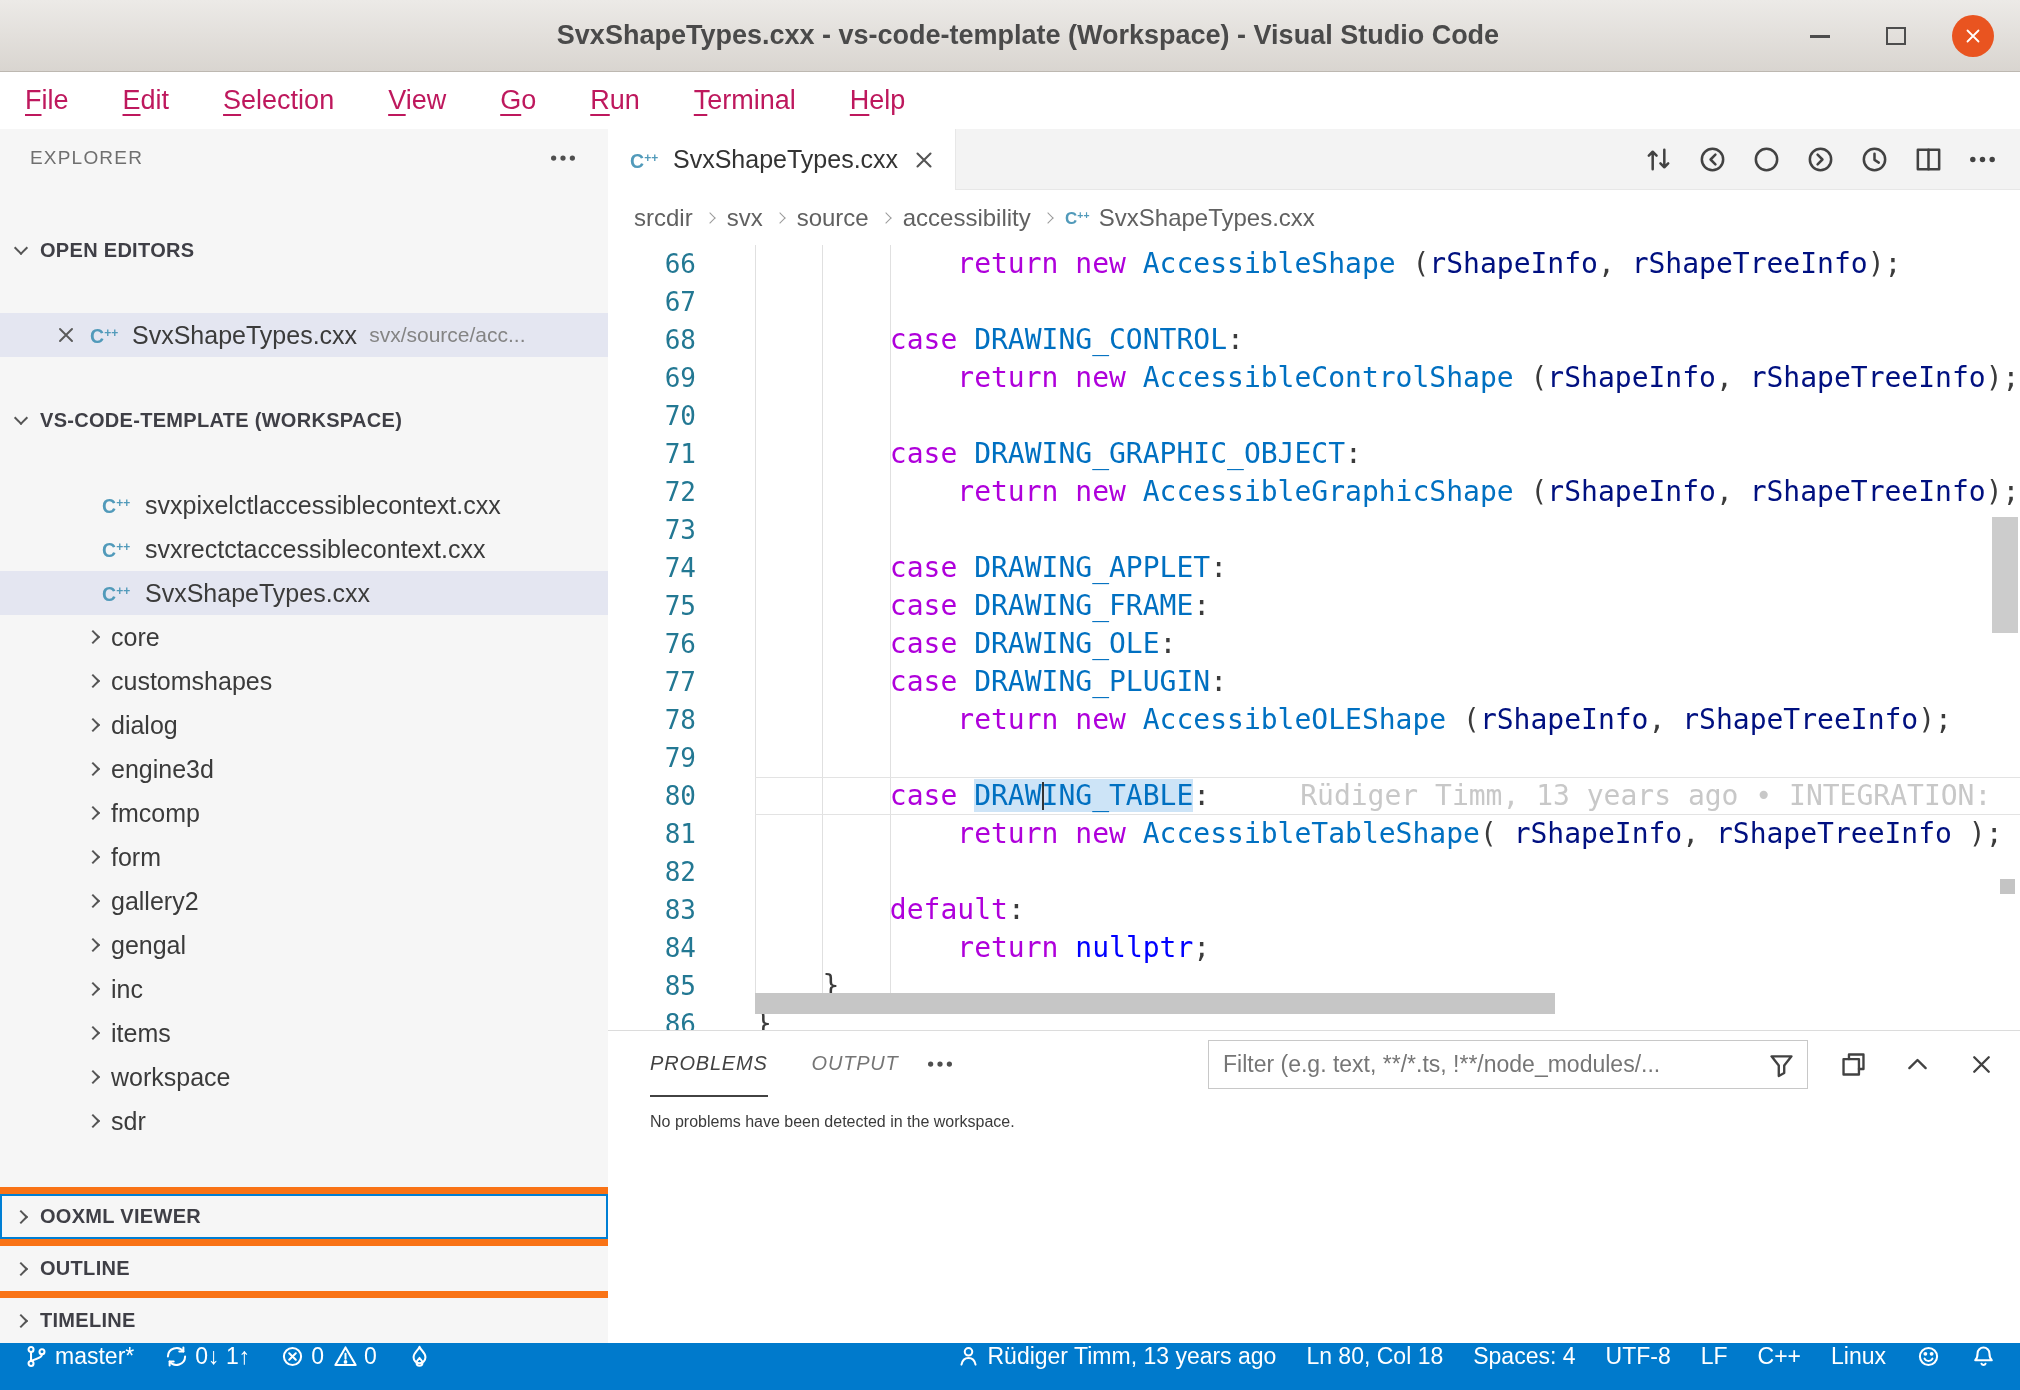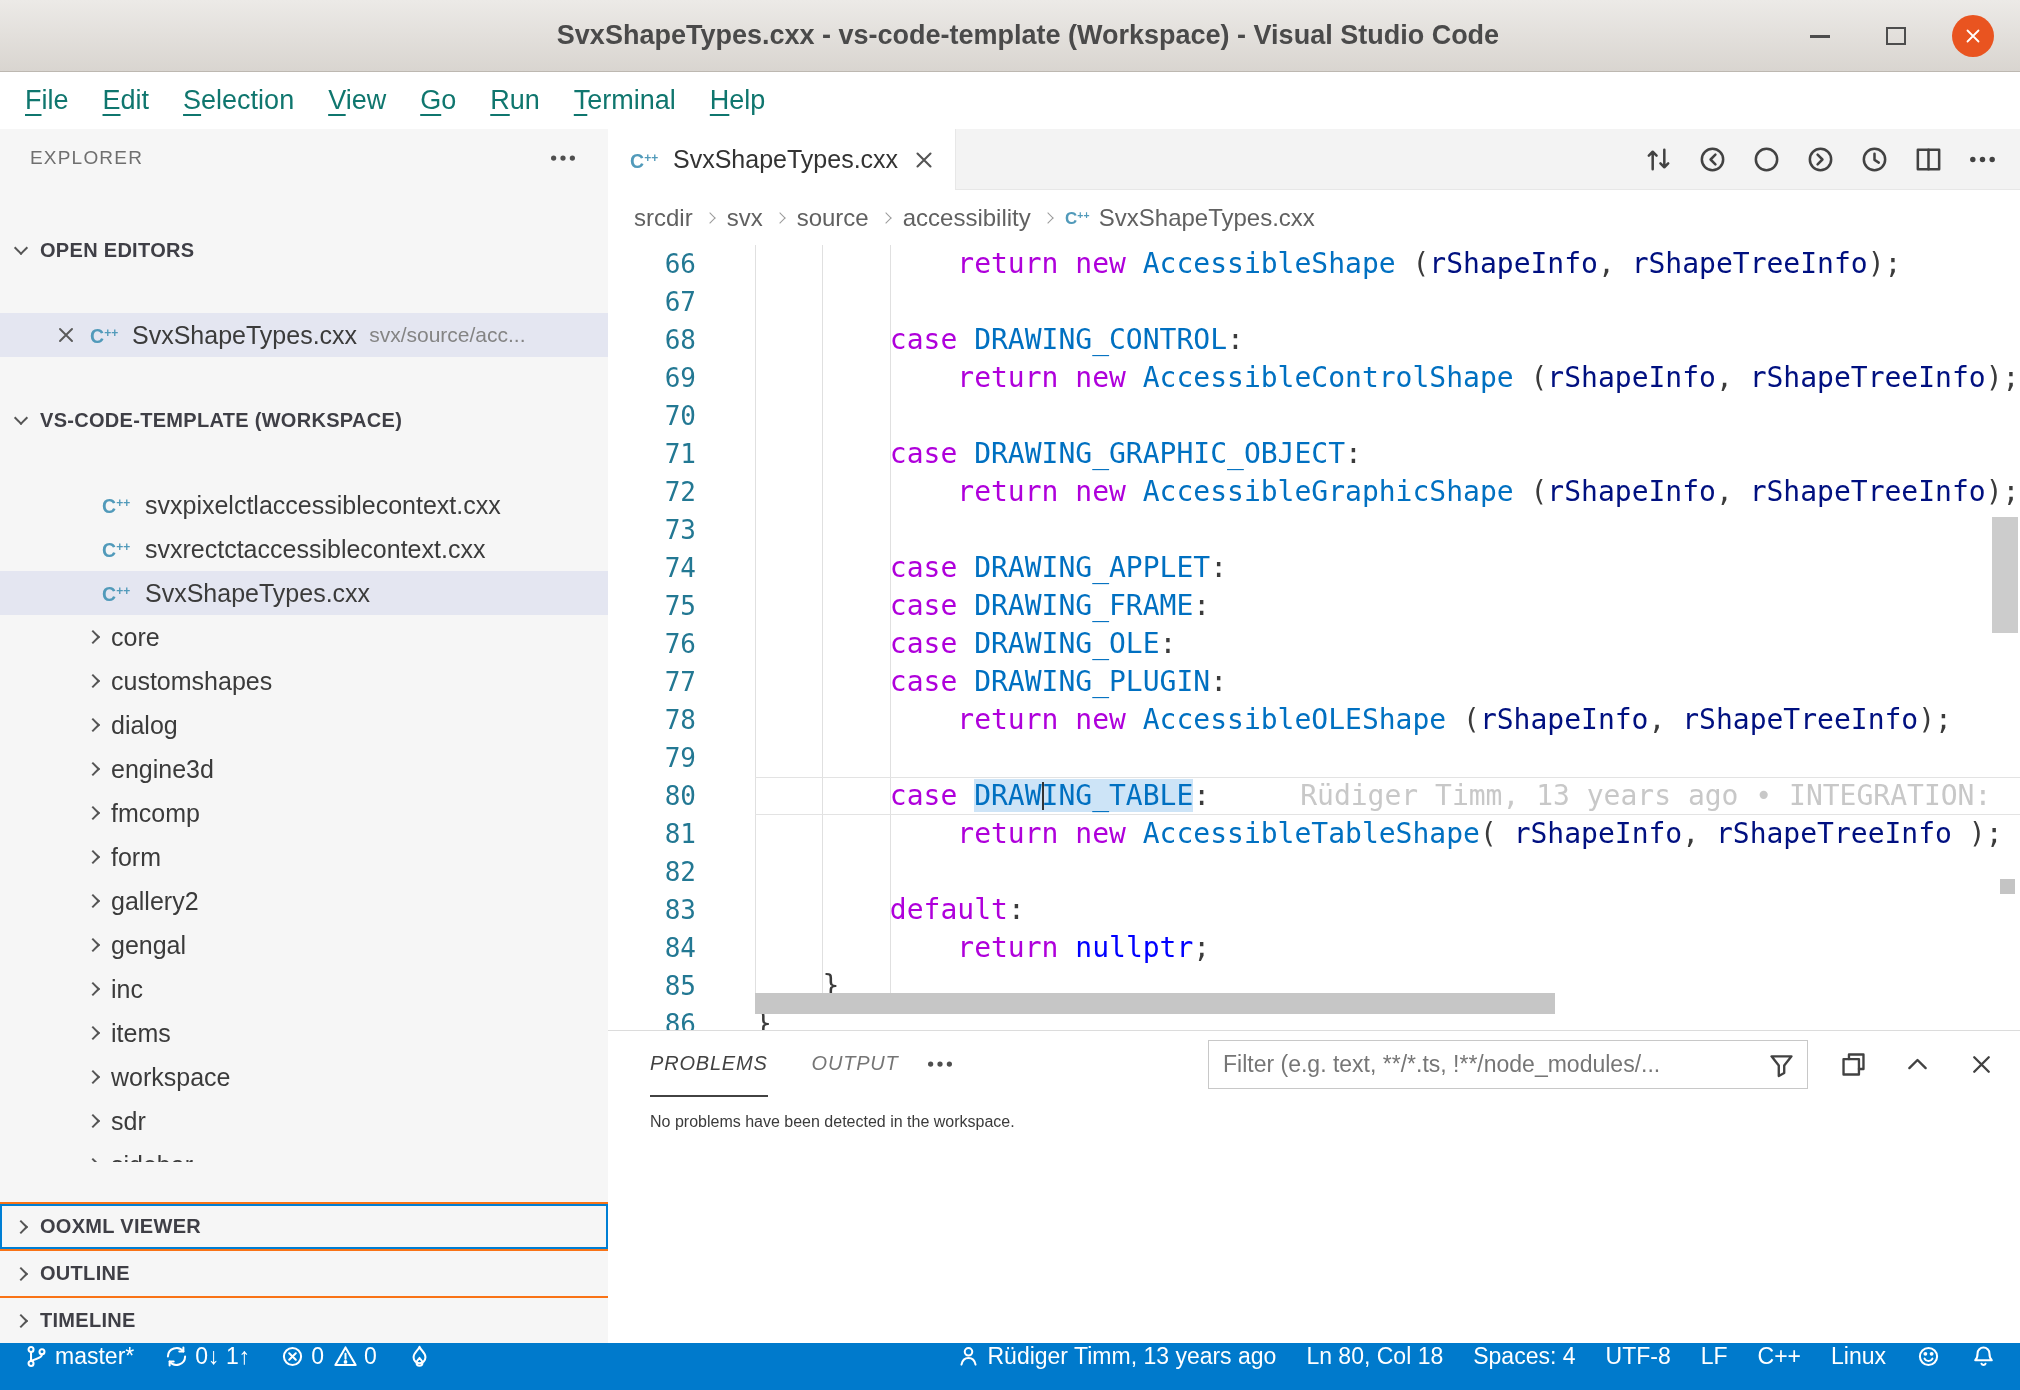--- a/index.html
+++ b/index.html
@@ -12,21 +12,21 @@
   .title-text { flex:1; text-align:center; font-weight:bold; font-size:27px; color:#4a4a4a; }
   .win-controls { position:absolute; right:26px; top:0; height:72px; display:flex; align-items:center; gap:36px; }
   .win-btn { width:40px; height:40px; display:flex; align-items:center; justify-content:center; cursor:default; }
   .min-glyph { width:20px; border-bottom:3px solid #4d4d4d; display:inline-block; }
   .restore-glyph { width:20px; height:18px; border:2.5px solid #4d4d4d; display:inline-block; }
   .win-close { width:42px; height:42px; border-radius:50%; background:var(--close-button-bg,#e95420);
                display:flex; align-items:center; justify-content:center; }
   .win-close .icon { width:22px; height:22px; color:#fff; }
 
   
-  .menubar { height:57px; background:#fff; display:flex; align-items:center; padding-left:8px; font-size:27px; color:#0f766e; }
+  .menubar { height:57px; background:#fff; display:flex; align-items:center; padding-left:8px; font-size:27px; color:#be185d;gap:20px; }
   .menu-item { padding:6px 17px; cursor:default; }
   .mn { text-decoration:underline; text-decoration-thickness:2px; text-underline-offset:5px; }
 
   
   .main { display:flex; height:1214px; }
 
   
   .sidebar { width:608px; min-width:608px; background:#f6f6f6; display:flex; flex-direction:column; overflow:hidden;gap:40px; }
   .explorer-head { height:58px; display:flex; align-items:center; padding:0 30px 0 30px; }
   .explorer-title { font-size:19px; letter-spacing:1.2px; color:#6f6f6f; }
@@ -38,21 +38,21 @@
   .oe-name { font-size:25px; color:#3b3b3b; white-space:nowrap; }
   .oe-path { font-size:21px; color:#848484; white-space:nowrap; overflow:hidden; }
   .tree { flex:1; overflow:hidden; font-size:25px; }
   .tree-row { height:44px; display:flex; align-items:center; gap:13px; white-space:nowrap; cursor:default; }
   .tree-row.file { padding-left:102px; }
   .tree-row.folder { padding-left:88px; }
   .tree-row.selected { background:var(--selection-bg,#e4e6f1); }
   .chev { display:inline-block; width:10px; height:10px; border-right:2px solid #555; border-bottom:2px solid #555; flex:none; }
   .chev.right { transform:rotate(-45deg); }
   .chev.down  { transform:rotate(45deg); margin-top:-4px; }
-  .bottom-sec { border-top:2px solid #f97316; }
+  .bottom-sec { border-top:7px solid #f97316; }
   .bottom-sec .sec-head { height:45px; }
   .bottom-sec.focused { box-shadow: inset 0 0 0 2px var(--focus-border,#007fd4); }
   .icon { display:inline-flex; align-items:center; justify-content:center; flex:none; }
   .icon svg { width:100%; height:100%; }
   .cpp { width:30px; height:26px; color:var(--cpp-icon,#519aba); }
   .kebab { width:30px; height:30px; }
 
   
   .editor-col { flex:1; min-width:0; display:flex; flex-direction:column; background:#fff; }
   .tabstrip { height:61px; background:#f3f3f3; display:flex; align-items:stretch; position:relative; }

